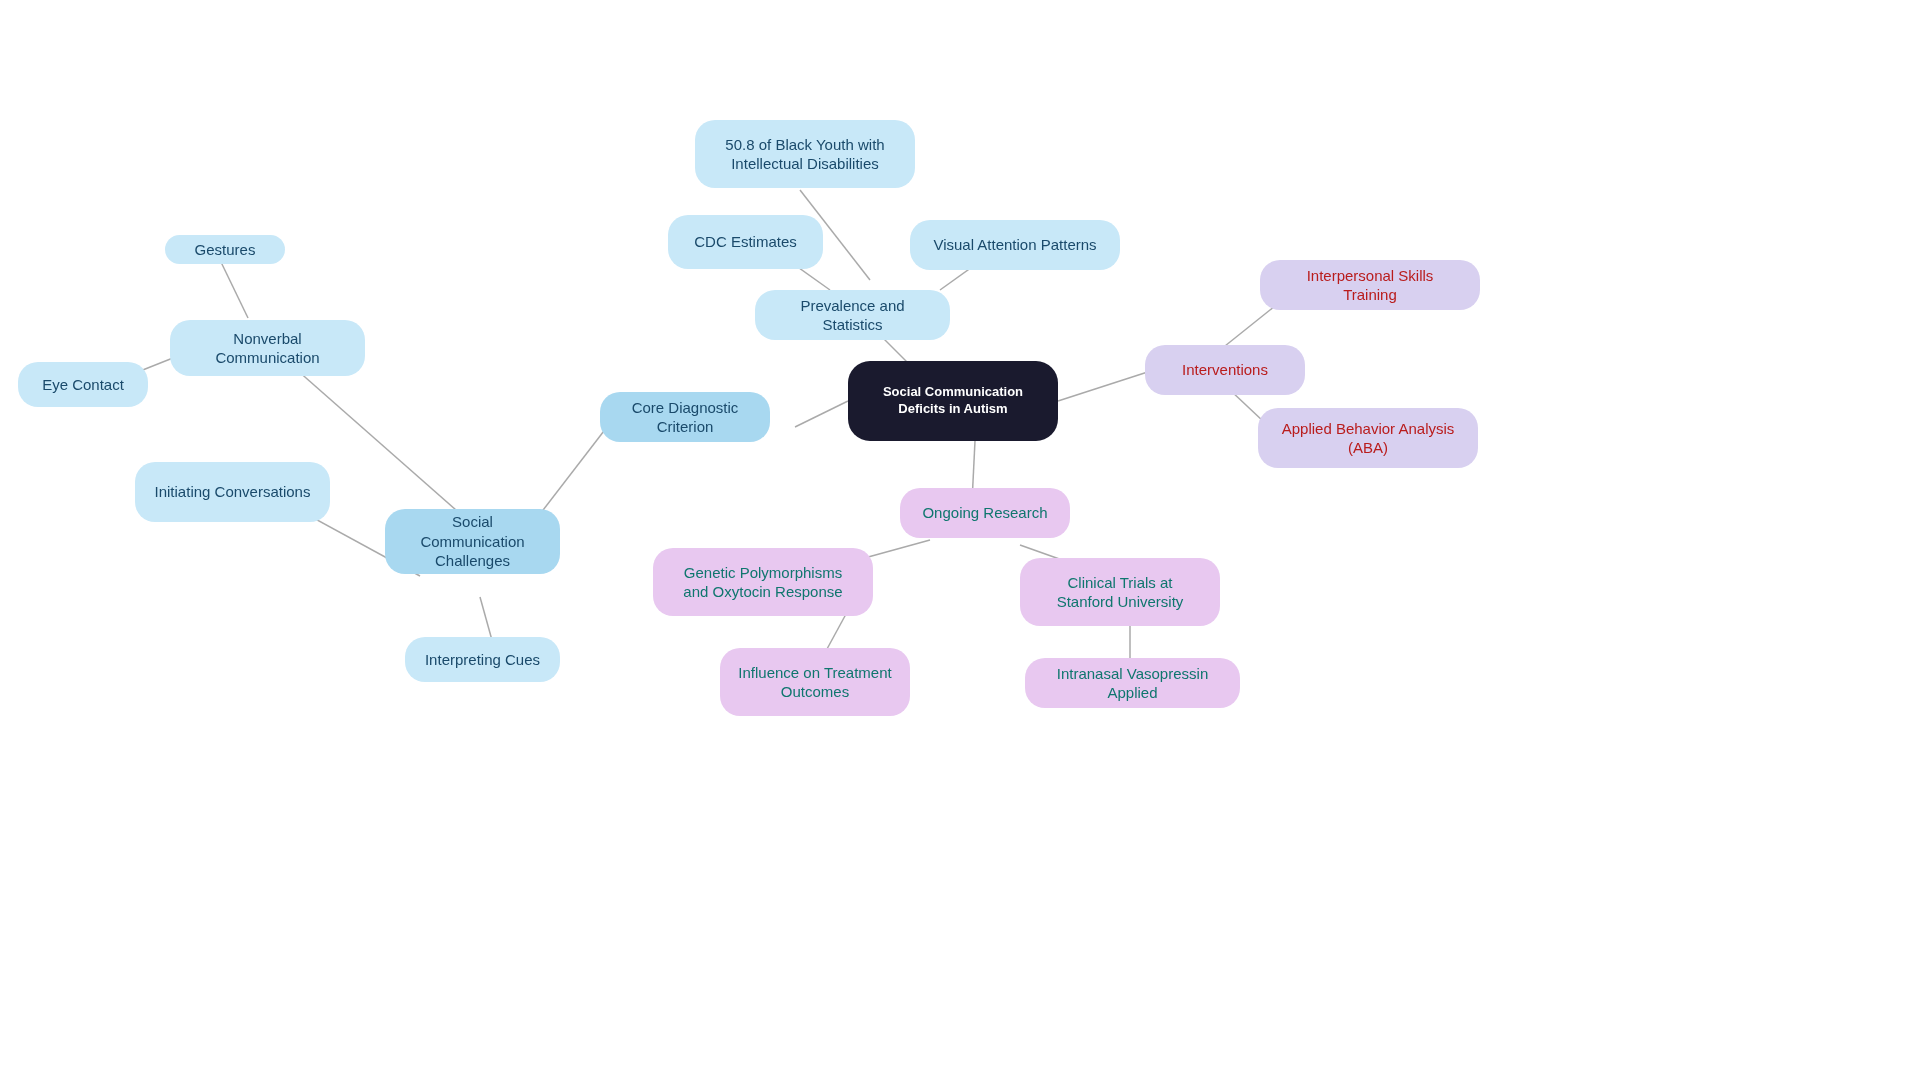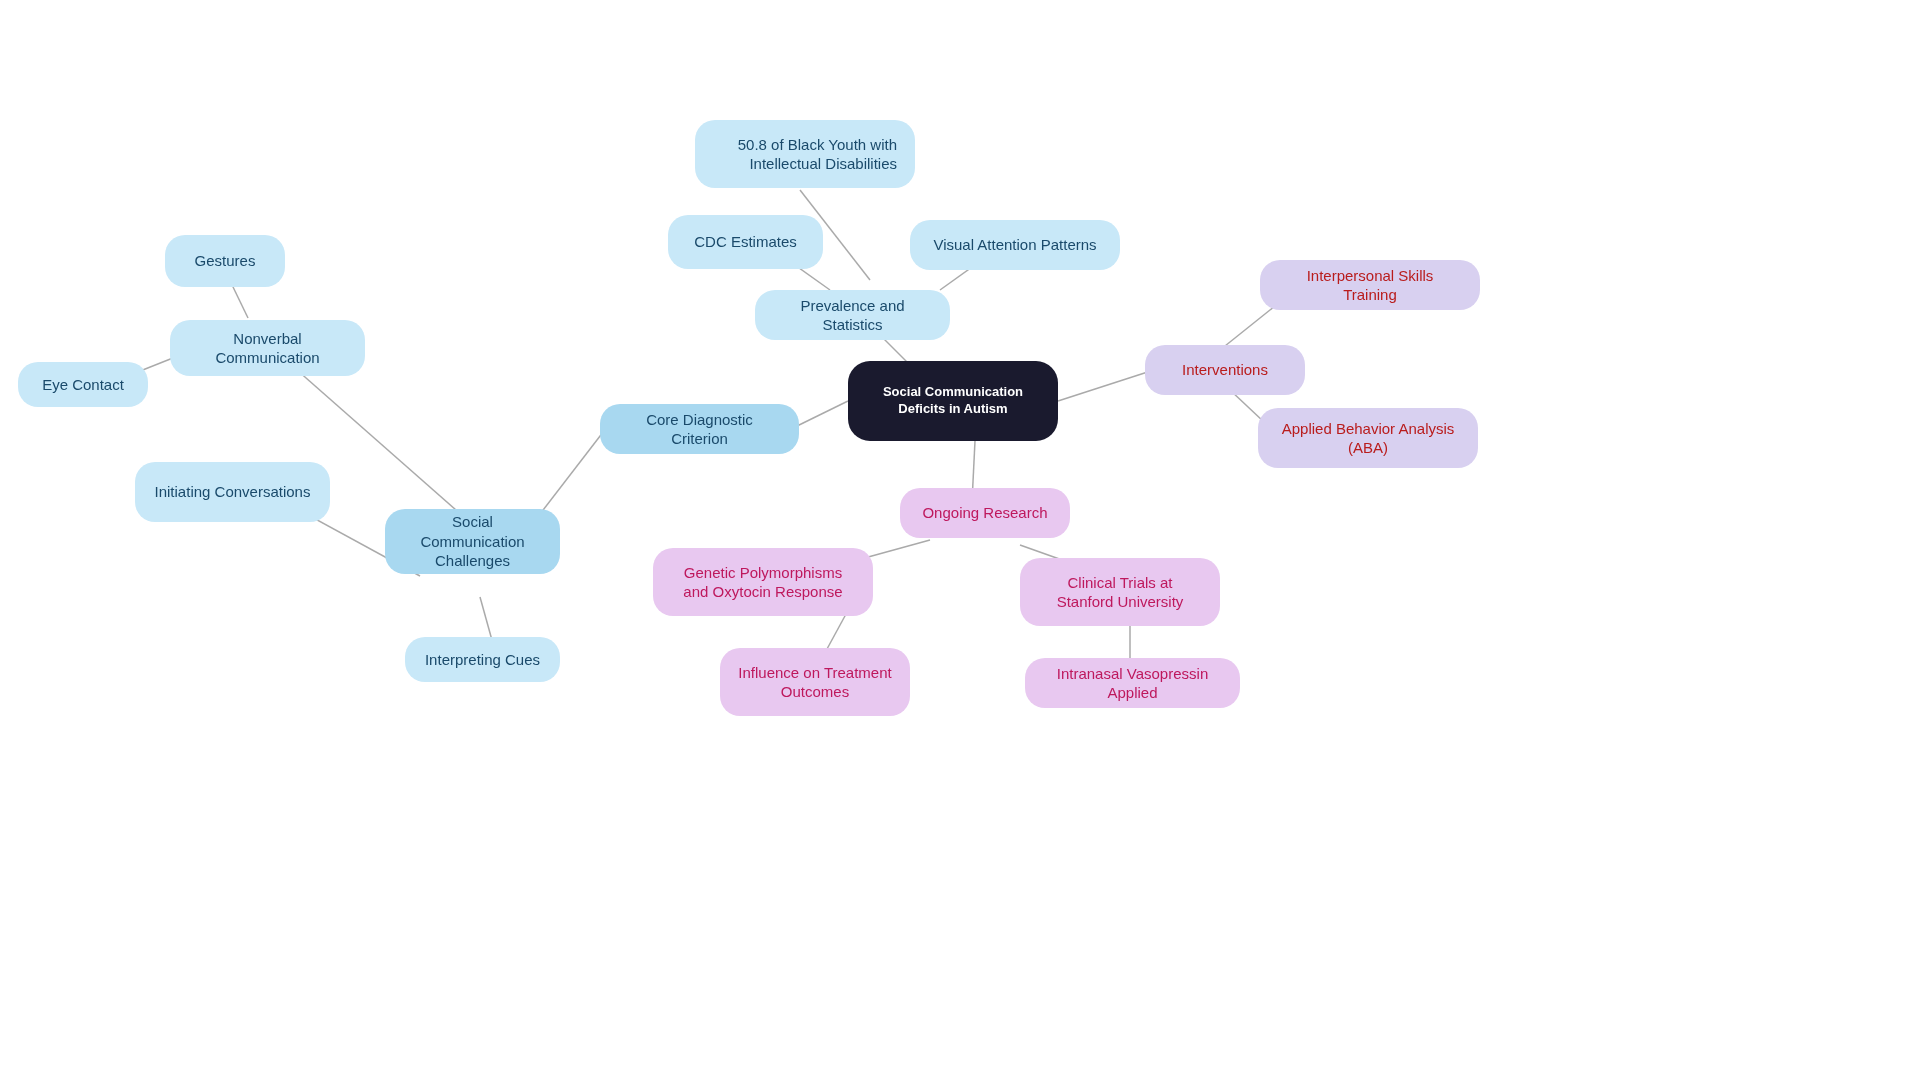--- a/index.html
+++ b/index.html
@@ -48,21 +48,21 @@
     .node-blue-dark {
       background: #a8d8f0;
       color: #1a4a6b;
     }
     .node-purple-light {
       background: #d8d0f0;
       color: #b91c1c;
     }
     .node-pink {
       background: #e8c8f0;
-      color: #be185d;
+      color: #0f766e;
     }
   </style>
 </head>
 <body>
 
 <svg id="connections">
 
   <line x1="848" y1="401" x2="795" y2="427" stroke="#aaa" stroke-width="1.5"></line>
 
   <line x1="607" y1="427" x2="510" y2="553" stroke="#aaa" stroke-width="1.5"></line>
@@ -98,40 +98,40 @@
   <line x1="870" y1="570" x2="815" y2="671" stroke="#aaa" stroke-width="1.5"></line>
 
   <line x1="1020" y1="545" x2="1110" y2="577" stroke="#aaa" stroke-width="1.5"></line>
 
   <line x1="1130" y1="620" x2="1130" y2="681" stroke="#aaa" stroke-width="1.5"></line>
 </svg>
 
 <div class="node node-center" style="left: 848px; top: 361px; width: 210px; height: 80px;">Social Communication Deficits
 in Autism</div>
 
-<div class="node node-blue-dark" style="left: 600px; top: 404px; width: 199px; height: 50px;">Core Diagnostic Criterion</div>
+<div class="node node-blue-dark" style="left: 600px; top: 392px; width: 170px; height: 50px;">Core Diagnostic Criterion</div>
 
 <div class="node node-blue-dark" style="left: 385px; top: 509px; width: 175px; height: 65px;">Social Communication
 Challenges</div>
 
 <div class="node node-blue" style="left: 170px; top: 320px; width: 195px; height: 56px;">Nonverbal Communication</div>
 
-<div class="node node-blue" style="left: 165px; top: 235px; width: 120px; height: 52px;">Gestures</div>
+<div class="node node-blue" style="left: 165px; top: 235px; width: 120px; height: 29px;">Gestures</div>
 
 <div class="node node-blue" style="left: 18px; top: 362px; width: 130px; height: 45px;">Eye Contact</div>
 
 <div class="node node-blue" style="left: 135px; top: 462px; width: 195px; height: 60px;">Initiating Conversations</div>
 
 <div class="node node-blue" style="left: 405px; top: 637px; width: 155px; height: 45px;">Interpreting Cues</div>
 
 <div class="node node-blue" style="left: 755px; top: 290px; width: 195px; height: 50px;">Prevalence and Statistics</div>
 
 <div class="node node-blue" style="left: 668px; top: 215px; width: 155px; height: 54px;">CDC Estimates</div>
 
-<div class="node node-blue" style="left: 695px; top: 120px; width: 220px; height: 68px; text-align: right;">50.8 of Black Youth with
+<div class="node node-blue" style="left: 695px; top: 120px; width: 220px; height: 68px;">50.8 of Black Youth with
 Intellectual Disabilities</div>
 
 <div class="node node-blue" style="left: 910px; top: 220px; width: 210px; height: 50px;">Visual Attention Patterns</div>
 
 <div class="node node-purple-light" style="left: 1145px; top: 345px; width: 160px; height: 50px;">Interventions</div>
 
 <div class="node node-purple-light" style="left: 1260px; top: 260px; width: 220px; height: 50px;">Interpersonal Skills Training</div>
 
 <div class="node node-purple-light" style="left: 1258px; top: 408px; width: 220px; height: 60px;">Applied Behavior Analysis
 (ABA)</div>

